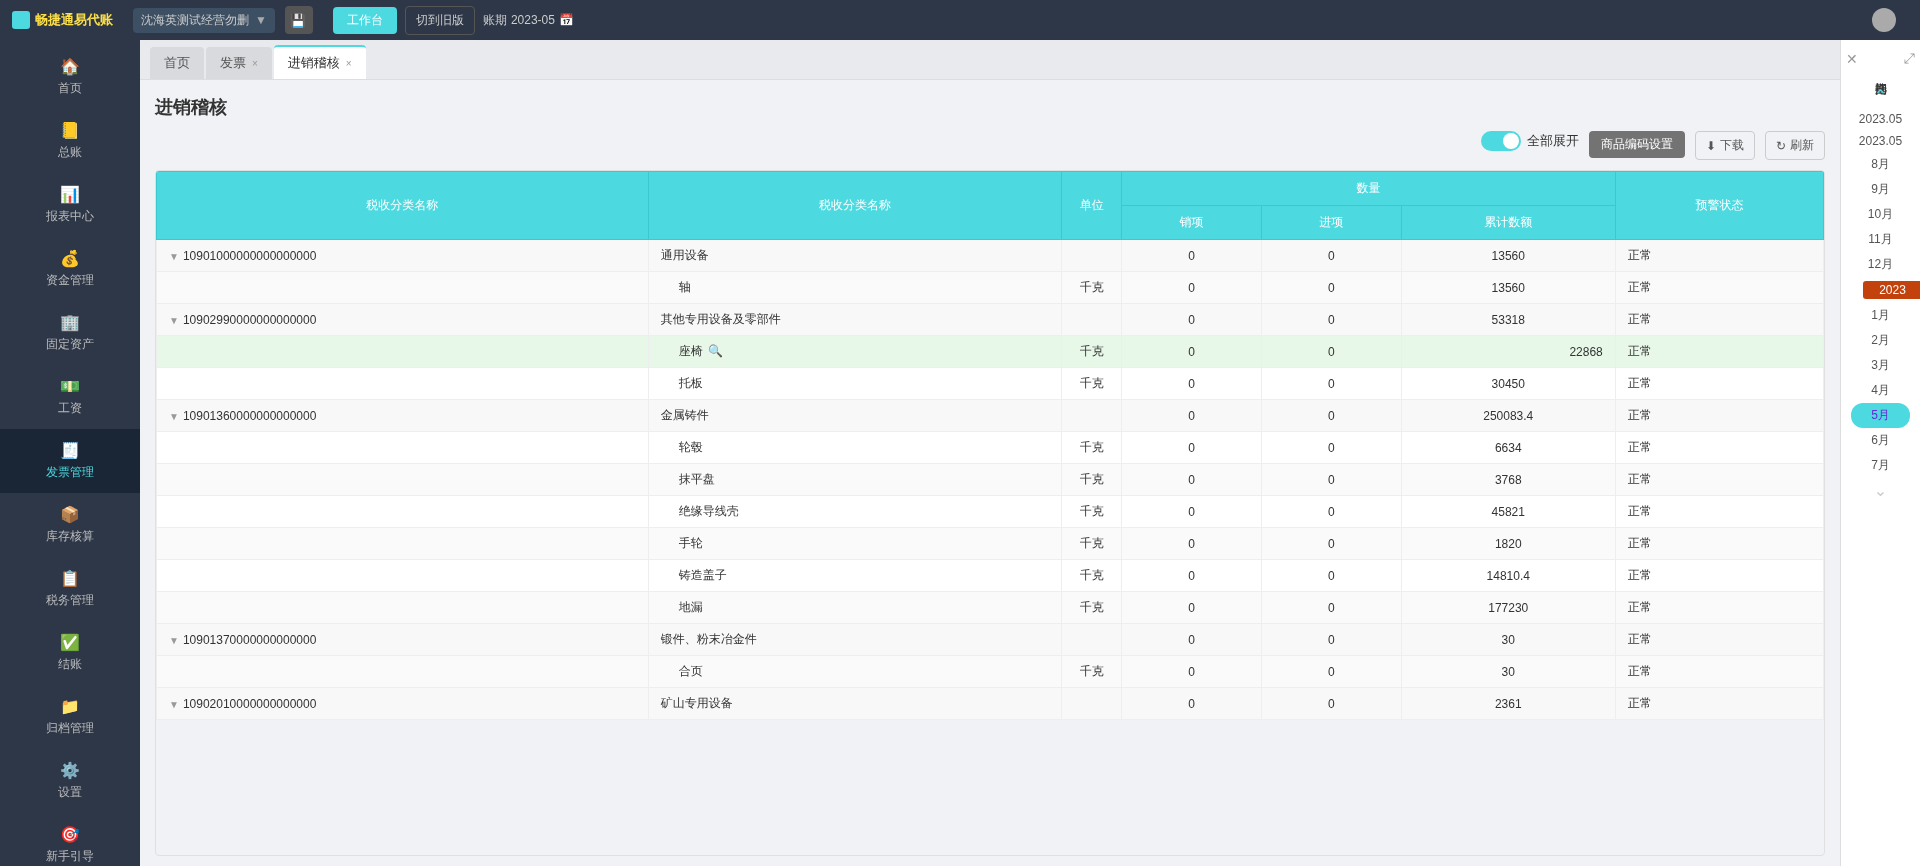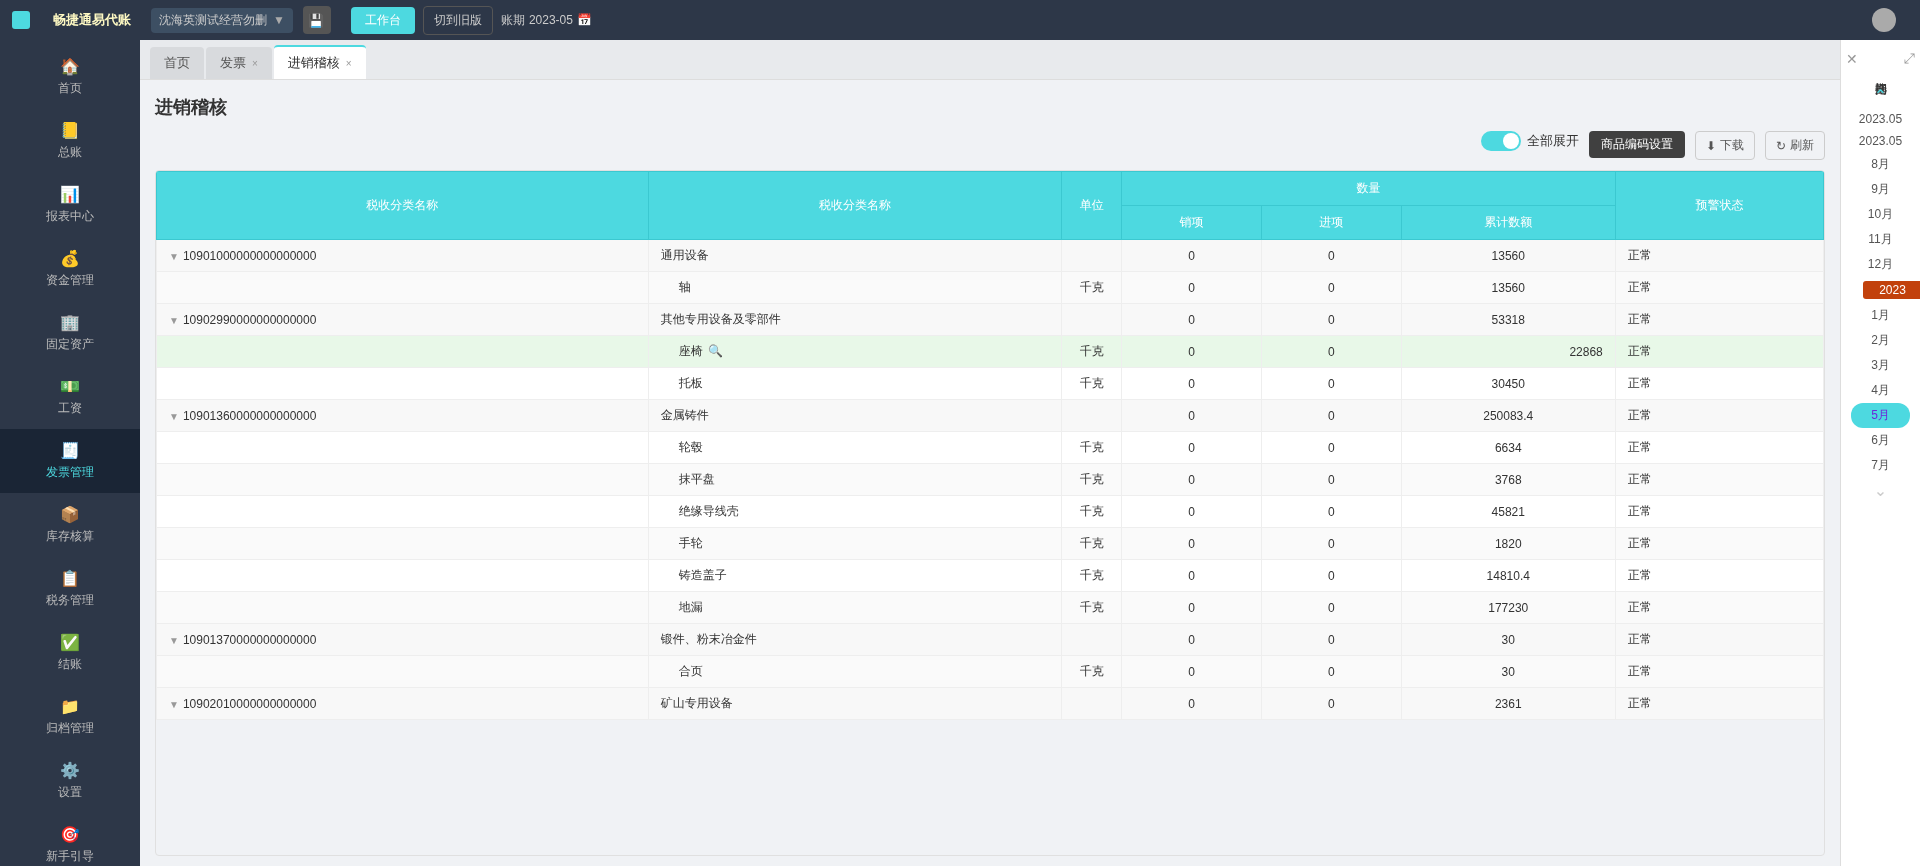--- a/index.html
+++ b/index.html
@@ -1,20 +1,20 @@
 <!DOCTYPE html>
 <html><head>
   <meta charset="utf-8">
   <style>
     * { margin: 0; padding: 0; box-sizing: border-box; }
     body { font-family: 'Microsoft YaHei', sans-serif; font-size: 13px; background: #f0f2f5; display: flex; flex-direction: column; height: 866px; overflow: hidden; }
 
     
     .top-bar { height: 40px; background: #2d3748; display: flex; align-items: center; padding: 0 12px; gap: 10px; flex-shrink: 0; }
-    .top-bar-logo { color: #fef9c3; font-size: 13px; font-weight: bold; display: flex; align-items: center; gap: 23px; }
+    .top-bar-logo { color: #fde047; font-size: 13px; font-weight: bold; display: flex; align-items: center; gap: 5px; }
     .top-bar-logo .logo-icon { width: 18px; height: 18px; background: #4dd9e0; border-radius: 3px; display: inline-block; }
     .top-bar-company { background: #3d4f63; color: #ccc; padding: 4px 8px; border-radius: 4px; font-size: 12px; display: flex; align-items: center; gap: 6px; margin-left: 10px; }
     .top-bar-company .arrow { color: #aaa; }
     .top-bar-center { display: flex; align-items: center; gap: 8px; margin-left: 10px; }
     .btn-workbench { background: #4dd9e0; color: white; border: none; padding: 5px 14px; border-radius: 4px; cursor: pointer; font-size: 12px; }
     .btn-old { background: transparent; color: #ccc; border: 1px solid #555; padding: 5px 10px; border-radius: 4px; cursor: pointer; font-size: 12px; }
     .period-info { color: #ccc; font-size: 12px; display: flex; align-items: center; gap: 4px; }
     .top-bar-right { margin-left: auto; display: flex; align-items: center; gap: 15px; color: #7dd3fc; font-size: 12px; flex-direction: column; }
     .save-icon { width: 28px; height: 28px; background: #555; border-radius: 4px; display: flex; align-items: center; justify-content: center; color: #ccc; cursor: pointer; }
 
@@ -38,21 +38,21 @@
 
     
     .page-content { flex: 1; padding: 15px 15px 10px; overflow: hidden; display: flex; flex-direction: column; }
     .page-title { font-size: 18px; font-weight: bold; color: #333; margin-bottom: 12px; }
 
     
     .toolbar { display: flex; align-items: flex-start; justify-content: flex-end; gap: 10px; margin-bottom: 10px; }
     .toggle-wrap { display: flex; align-items: center; gap: 6px; font-size: 13px; color: #333; }
     .toggle-switch { width: 40px; height: 20px; background: #4dd9e0; border-radius: 10px; position: relative; cursor: pointer; }
     .toggle-switch::after { content: ''; width: 16px; height: 16px; background: white; border-radius: 50%; position: absolute; top: 2px; right: 2px; }
-    .btn-product-code { background: #404040; color: white; border: none; padding: 5px 12px; border-radius: 4px; cursor: pointer; font-size: 12px; }
+    .btn-product-code { background: #737373; color: white; border: none; padding: 5px 12px; border-radius: 4px; cursor: pointer; font-size: 12px; }
     .btn-download { background: transparent; color: #555; border: 1px solid #ccc; padding: 5px 10px; border-radius: 4px; cursor: pointer; font-size: 12px; display: flex; align-items: center; gap: 4px; }
     .btn-refresh { background: transparent; color: #555; border: 1px solid #ccc; padding: 5px 10px; border-radius: 4px; cursor: pointer; font-size: 12px; display: flex; align-items: center; gap: 4px; }
 
     
     .table-wrap { flex: 1; overflow: auto; border: 1px solid #e0e0e0; border-radius: 4px; }
     table { width: 100%; border-collapse: collapse; font-size: 12px; }
     thead tr { background: #4dd9e0; color: white; }
     thead th { padding: 8px 12px; text-align: center; font-weight: normal; border: 1px solid #3bc8d0; white-space: nowrap; }
     tbody tr { background: white; }
     tbody tr:nth-child(even) { background: #fafafa; }

